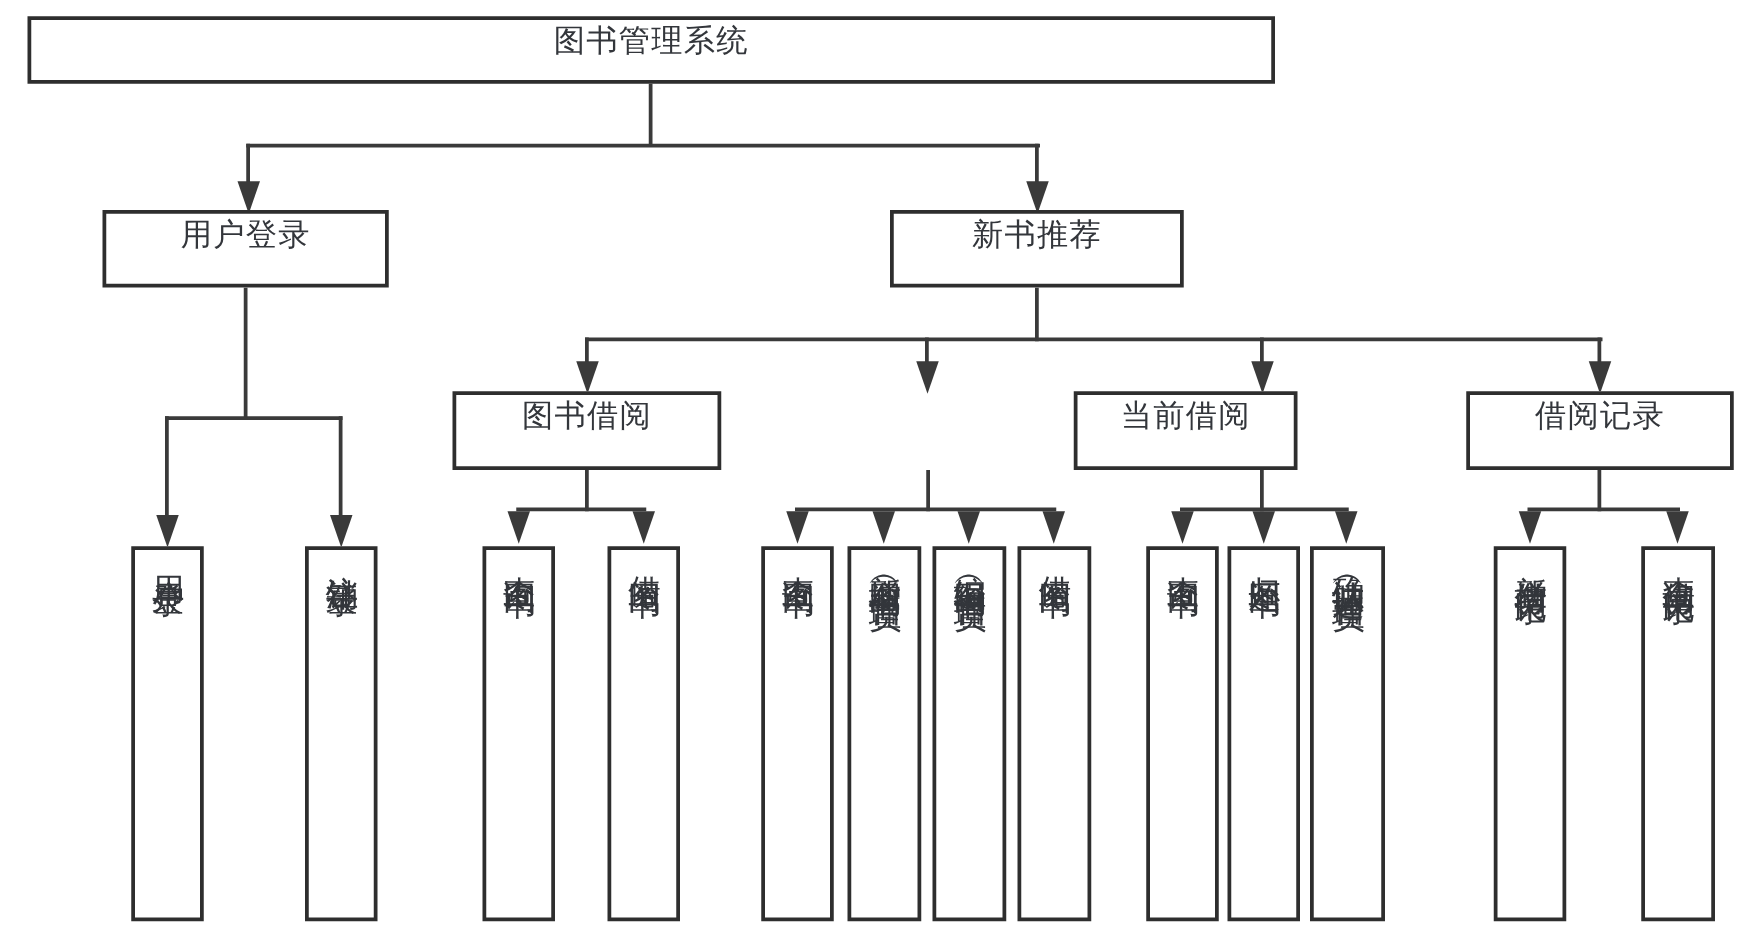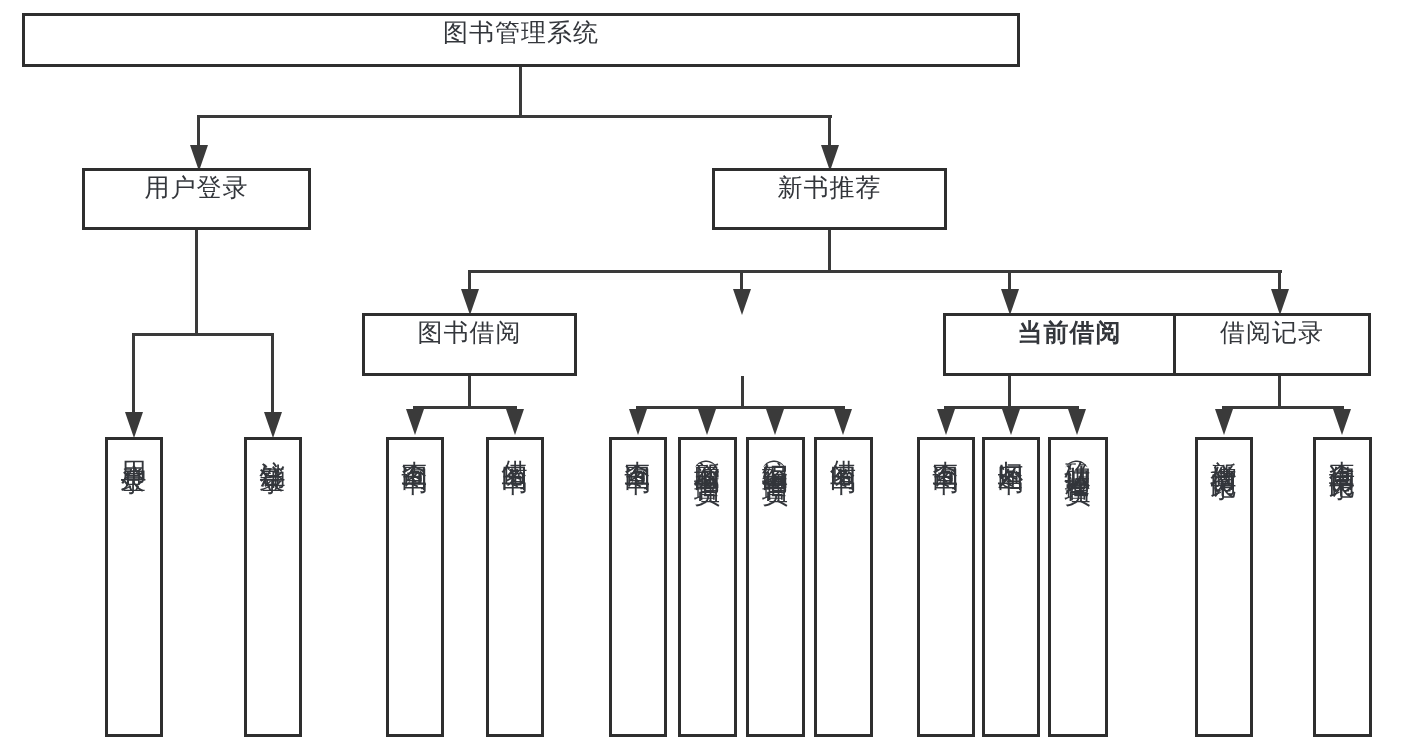--- a/index.html
+++ b/index.html
@@ -122,24 +122,24 @@
   <div class="box hbox" style="left:82px;top:168px;width:229px;height:62px;">
     <span>用户登录</span>
   </div>
   <div class="box hbox" style="left:712px;top:168px;width:235px;height:62px;">
     <span>新书推荐</span>
   </div>
 
   <div class="box hbox" style="left:362px;top:313px;width:215px;height:63px;">
     <span>图书借阅</span>
   </div>
-  <div class="box hbox" style="left:943px;top:313px;width:253px;height:63px;font-weight:bold;">
+  <div class="box hbox" style="left:859px;top:313px;width:179px;height:63px;">
     <span>当前借阅</span>
   </div>
-  <div class="box hbox" style="left:1173px;top:313px;width:198px;height:63px;">
+  <div class="box hbox" style="left:1173px;top:313px;width:214px;height:63px;">
     <span>借阅记录</span>
   </div>
 
   <div class="box vbox" style="left:105px;top:437px;width:58px;height:300px;">
     <span>用户登录</span>
   </div>
   <div class="box vbox" style="left:244px;top:437px;width:58px;height:300px;">
     <span>注销登录</span>
   </div>
 

